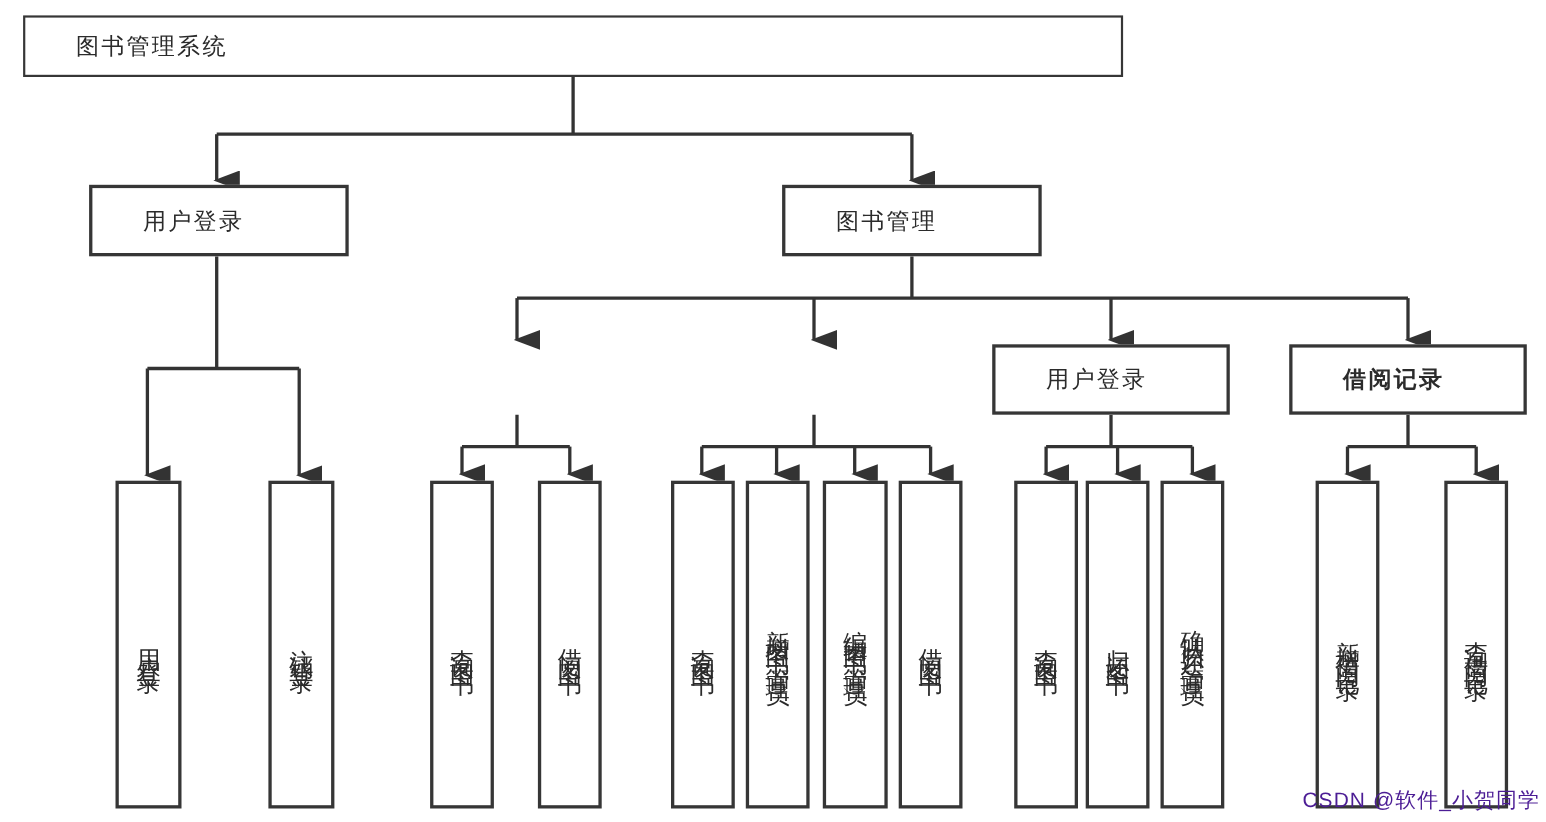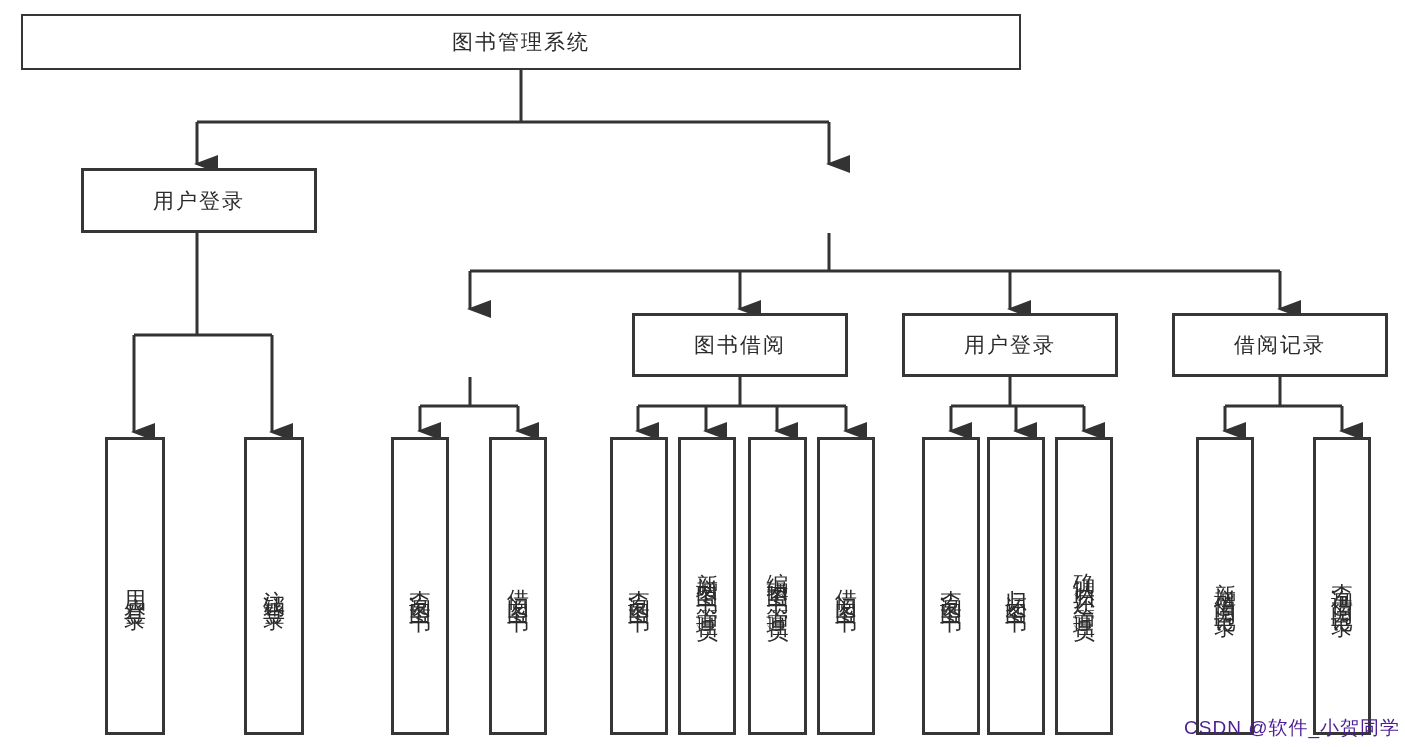--- a/index.html
+++ b/index.html
@@ -4,22 +4,22 @@
 <style>
   html,body{margin:0;padding:0;background:#fff;}
   .stage{
     position:relative;width:1405px;height:747px;background:#ffffff;
     font-family:"Liberation Sans","DejaVu Sans",sans-serif;
     color:#2b2b2b;overflow:hidden;
   }
   svg.wires{position:absolute;left:0;top:0;width:1405px;height:747px;}
   .node{
     position:absolute;box-sizing:border-box;background:#ffffff;
-    border:3px solid #363636;display:flex;align-items:center;justify-content:center;
-    font-size:21px;letter-spacing:2px;white-space:nowrap;
+    border:3px solid #363636;display:flex;align-items:center;justify-content:flex-start;
+    font-size:21px;letter-spacing:2px;white-space:nowrap;padding-left:46px;
   }
   .node.root{border-width:2px;}
   .vnode{
     position:absolute;box-sizing:border-box;background:#ffffff;
     border:3px solid #363636;display:flex;align-items:center;justify-content:center;
   }
   .vtxt{
     writing-mode:vertical-rl;text-orientation:mixed;
     font-size:22px;letter-spacing:7px;line-height:1;white-space:nowrap;
   }
@@ -71,28 +71,28 @@
     </g>
   </svg>
 
   <div class="node root" style="left:21px;top:14px;width:1000px;height:56px;">
     <span>图书管理系统</span>
   </div>
 
   <div class="node" style="left:81px;top:168px;width:236px;height:65px;">
     <span>用户登录</span>
   </div>
+  <div class="node" style="left:711px;top:168px;width:236px;height:65px;">
+    <span>图书管理</span>
+  </div>
 
-  <div class="node" style="left:632px;top:313px;width:216px;height:64px;">
-    <span>图书借阅</span>
-  </div>
   <div class="node" style="left:902px;top:313px;width:216px;height:64px;">
     <span>用户登录</span>
   </div>
-  <div class="node" style="left:1172px;top:313px;width:216px;height:64px;">
+  <div class="node" style="left:1172px;top:313px;width:216px;height:64px;font-weight:bold;">
     <span>借阅记录</span>
   </div>
 
   <div class="vnode" style="left:105px;top:437px;width:60px;height:298px;">
     <span class="vtxt">用户登录</span>
   </div>
   <div class="vnode" style="left:244px;top:437px;width:60px;height:298px;">
     <span class="vtxt">注销登录</span>
   </div>
 

